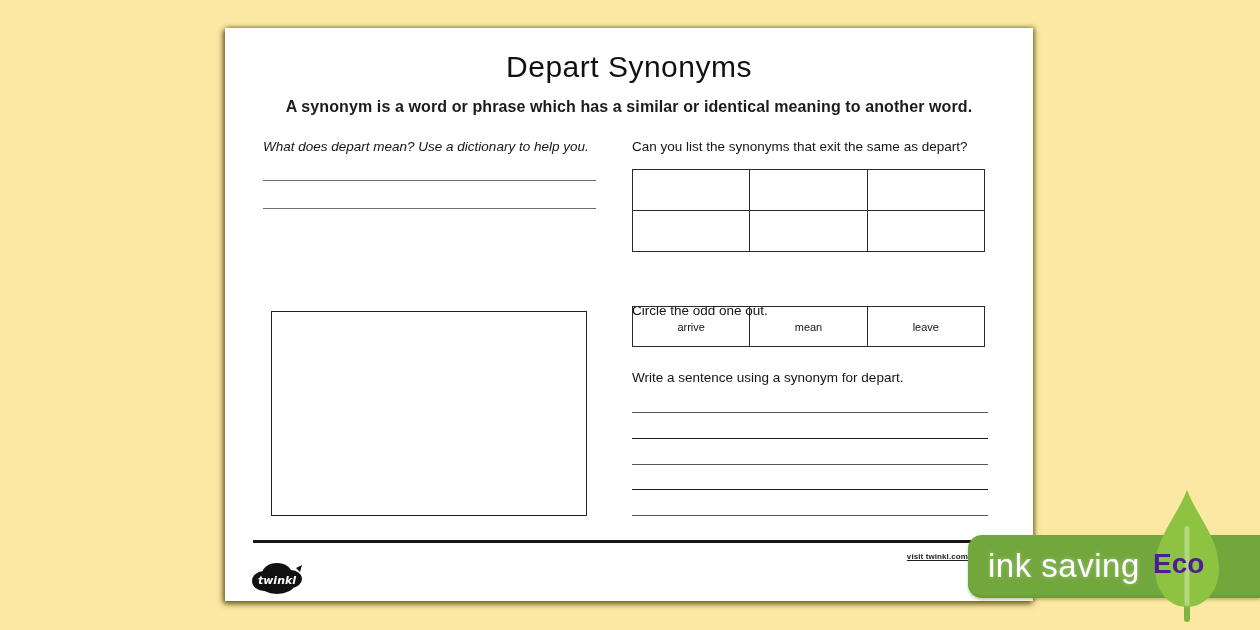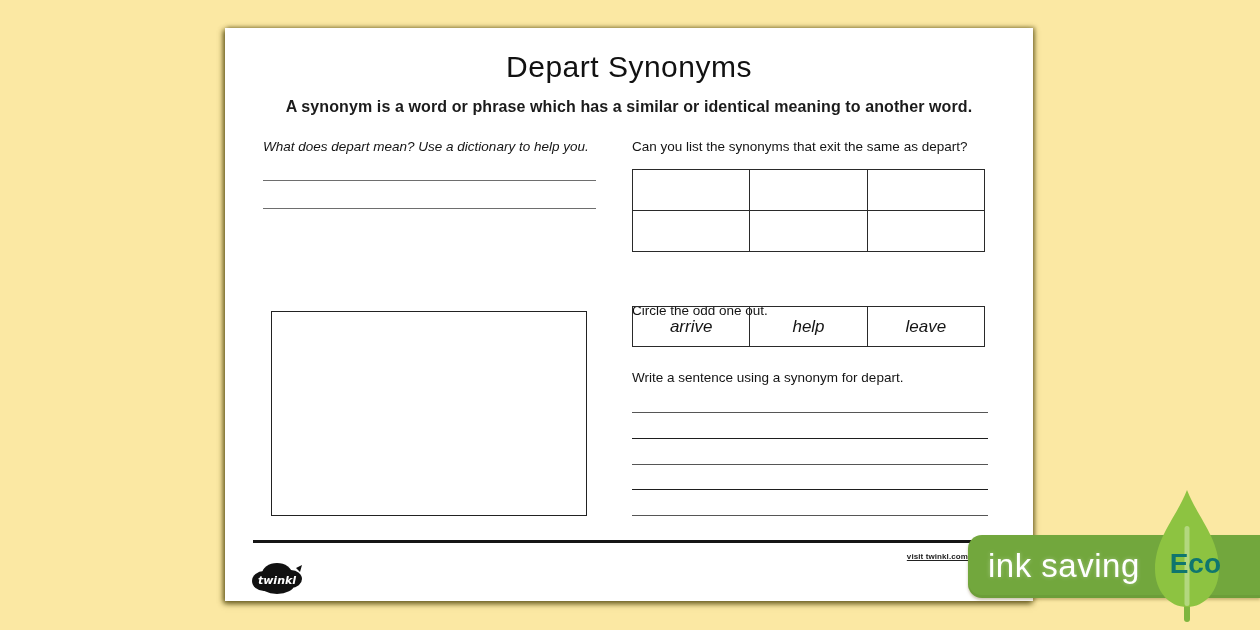--- a/index.html
+++ b/index.html
@@ -43,21 +43,21 @@
 
   .draw-box{
     position:absolute;left:46px;top:283px;width:314px;height:203px;
     border:1.5px solid #222;background:#fff;
   }
   table.grid{
     position:absolute;border-collapse:collapse;table-layout:fixed;
   }
   table.grid td{
     border:1.6px solid #2a2a2a;text-align:center;vertical-align:middle;
-    font-size:17px;color:#141414;padding:0;font-style:italic;
+    font-size:11px;color:#141414;padding:0;
   }
   #syn-table{left:407px;top:141px;width:353px;}
   #syn-table td{height:40px;}
   #odd-table{left:407px;top:278px;width:353px;}
   #odd-table td{height:39px;}
 
   .footer-rule{position:absolute;left:28px;top:512px;width:754px;height:2.6px;background:#161616;}
   .logo{position:absolute;left:25px;top:532px;width:56px;height:36px;}
   .visit{
     position:absolute;left:640px;top:524px;width:103px;
@@ -71,21 +71,21 @@
     box-shadow:0 2px 3px rgba(110,90,30,.35), inset 0 -3px 0 rgba(0,0,0,.05);
   }
   .ink-label{
     position:absolute;left:20px;top:0;height:59px;line-height:62px;
     font-size:33px;color:#ffffff;letter-spacing:.5px;
     text-shadow:0 0 4px rgba(255,255,255,.35);
   }
   .eco-leaf{position:absolute;left:1153px;top:488px;width:68px;height:135px;z-index:6;}
   .eco-label{
     position:absolute;left:1153px;top:548px;width:68px;z-index:7;
-    text-align:right;font-size:28px;font-weight:bold;color:#0f766e;
+    text-align:left;font-size:28px;font-weight:bold;color:#4c1d95;
   }
 </style>
 </head>
 <body>
 
 <div id="stage">
 
   <div id="sheet">
 
     <div class="title">Depart Synonyms</div>
@@ -111,21 +111,21 @@
         <td></td>
       </tr>
     </tbody>
       </table>
 
     <div class="q q-circle">Circle the odd one out.</div>
     <table class="grid" id="odd-table">
       <tbody>
           <tr>
         <td>arrive</td>
-        <td>help</td>
+        <td>mean</td>
         <td>leave</td>
       </tr>
     </tbody>
       </table>
 
     <div class="q q-sentence">Write a sentence using a synonym for depart.</div>
     <div class="ans-line s-line s1"></div>
     <div class="ans-line s-line s2"></div>
     <div class="ans-line s-line s3"></div>
     <div class="ans-line s-line s4"></div>

